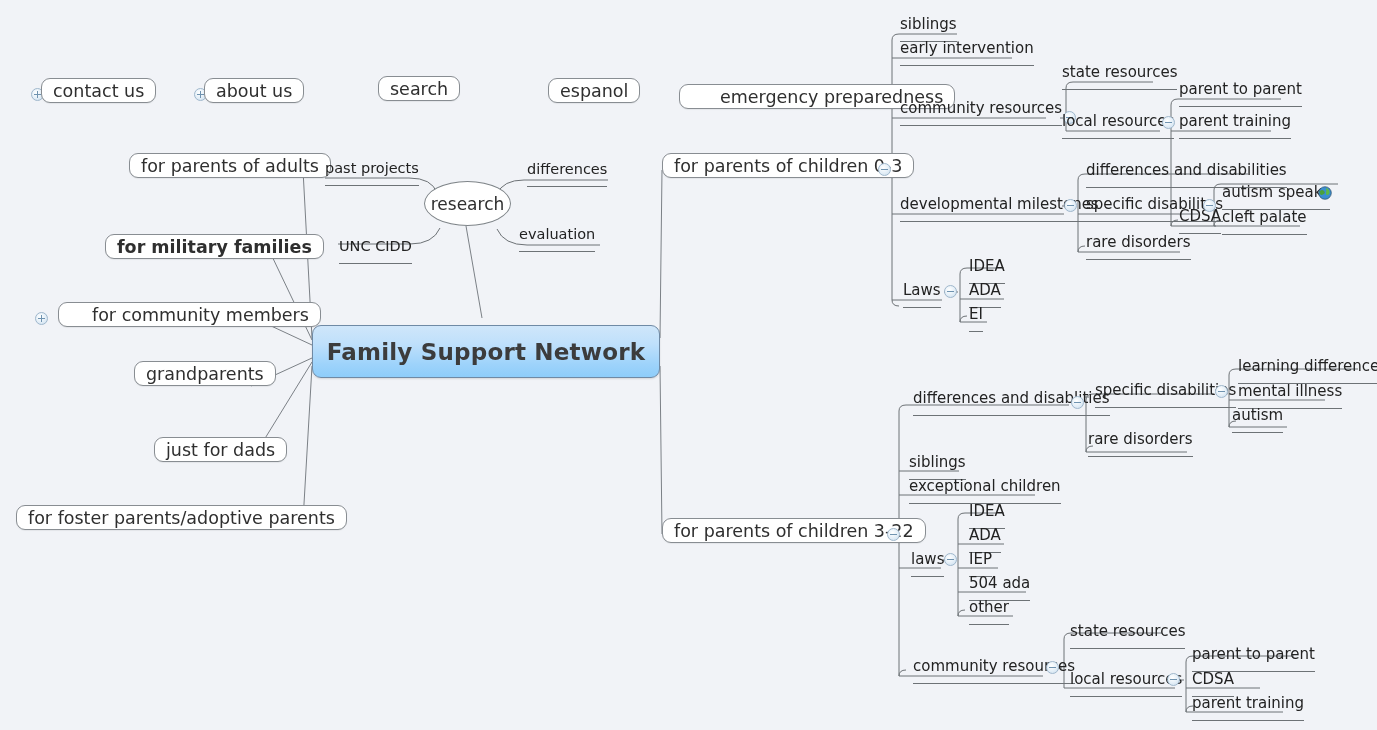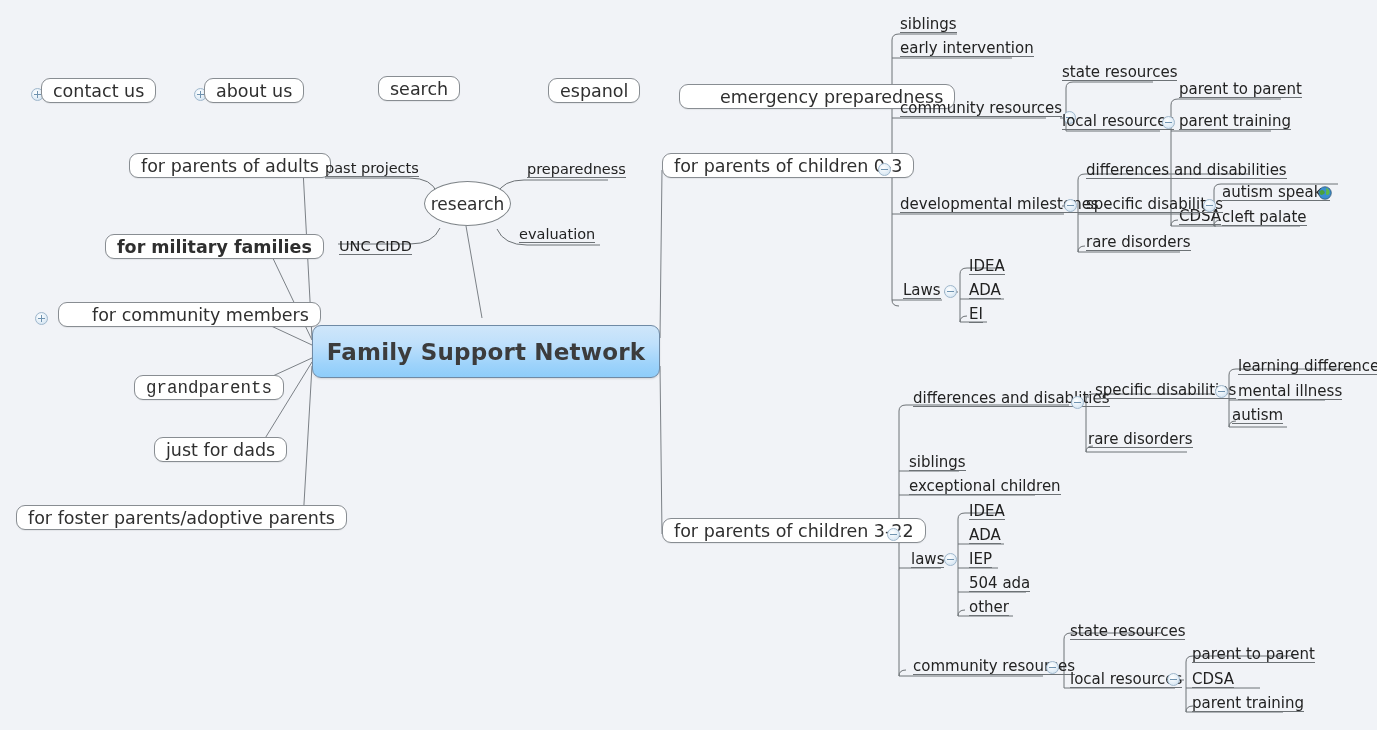--- a/index.html
+++ b/index.html
@@ -76,21 +76,21 @@
     white-space: nowrap;
   }
 
   
   .ul-label {
     position: absolute;
     white-space: nowrap;
     color: #222;
     font-size: 14.5px;
     line-height: 1;
-    padding-bottom: 0;
+    padding-bottom: 9px;
     border-bottom: 1px solid #6d7276;
   }
   .ul-label.big { font-size: 15px; }
 
   
   .toggle {
     position: absolute;
     width: 13px;
     height: 13px;
     border-radius: 50%;
@@ -291,36 +291,36 @@
 
   <div class="node lvl1" style="left:679px; top:84px;padding-left:40px;">emergency preparedness</div>
 
   <div class="node lvl1" style="left:129px; top:153px;">for parents of adults</div>
 
   <div class="node lvl1" style="left:105px; top:234px;font-weight:bold;">for military families</div>
 
   <div class="toggle plus" style="left:35px; top:312px;"></div>
   <div class="node lvl1" style="left:58px; top:302px;padding-left:33px;">for community members</div>
 
-  <div class="node lvl1" style="left:134px; top:375px;font-family:Liberation Mono, monospace;">grandparents</div>
+  <div class="node lvl1" style="left:134px; top:361px;">grandparents</div>
 
   <div class="node lvl1" style="left:154px; top:437px;">just for dads</div>
 
   <div class="node lvl1" style="left:16px; top:505px;">for foster parents/adoptive parents</div>
 
   <div class="node lvl1" style="left:662px; top:153px;">for parents of children 0-3</div>
   <div class="toggle" style="left:878px; top:163px;"></div>
 
   <div class="node lvl1" style="left:662px; top:518px;">for parents of children 3-22</div>
   <div class="toggle" style="left:887px; top:528px;"></div>
 
   <div class="ellipse" style="left:424px; top:181px; width:87px; height:45px;">research</div>
 
   <div class="ul-label" style="left:325px; top:161px;">past projects</div>
-  <div class="ul-label" style="left:527px; top:162px;">preparedness</div>
+  <div class="ul-label" style="left:527px; top:162px;">differences</div>
   <div class="ul-label" style="left:339px; top:227px;margin-top:12px;">UNC CIDD</div>
   <div class="ul-label" style="left:519px; top:227px;">evaluation</div>
 
   <div class="ul-label big" style="left:900px; top:17px;">siblings</div>
   <div class="ul-label big" style="left:900px; top:41px;">early intervention</div>
 
   <div class="ul-label big" style="left:900px; top:101px;">community resources</div>
   <div class="toggle" style="left:1063px; top:111px;"></div>
 
   <div class="ul-label big" style="left:1062px; top:65px;">state resources</div>

